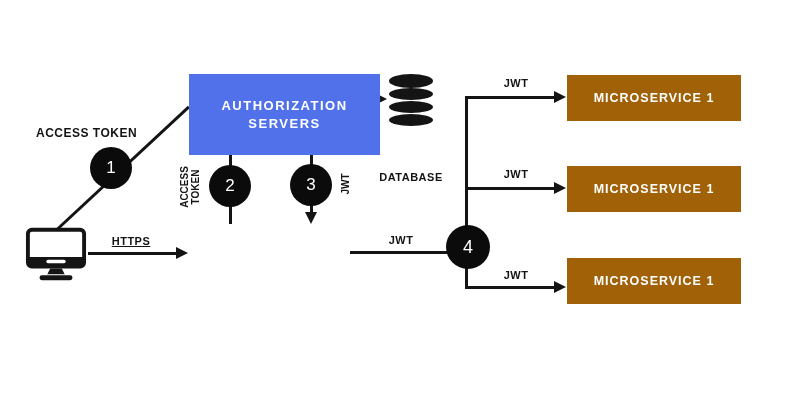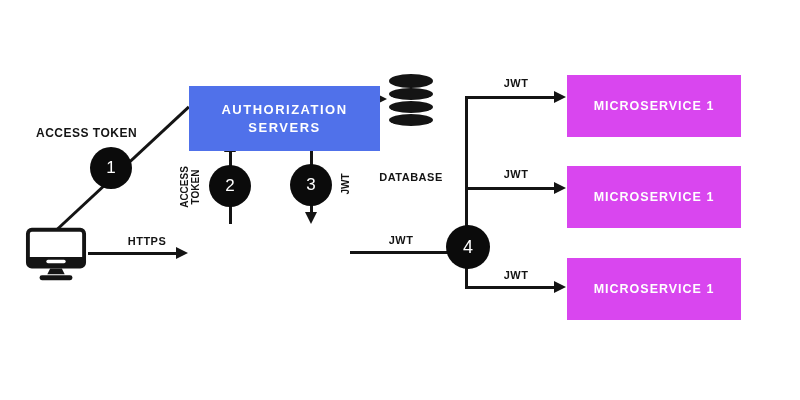--- a/index.html
+++ b/index.html
@@ -2,25 +2,25 @@
 <html><head>
 <meta charset="utf-8">
 <style>
   html,body { margin:0; padding:0; background:#fff; }
   #canvas {
     position:relative; width:800px; height:400px; background:#ffffff;
     font-family:"Liberation Sans", sans-serif; overflow:hidden;
   }
   .box { position:absolute; display:flex; align-items:center; justify-content:center;
          color:#ffffff; text-align:center; font-weight:bold; }
-  .auth-box   { left:189px; top:86px;  width:163px; height:65px; background:#5071EA;
-                font-size:13px; letter-spacing:1.5px; line-height:18px; padding:0 14px; }
+  .auth-box   { left:189px; top:74px;  width:163px; height:65px; background:#5071EA;
+                font-size:13px; letter-spacing:1.5px; line-height:18px; padding:8px 14px; }
   .api-box    { left:190px; top:224px; width:160px; height:63px; background:#3ABFF8;
                 border-radius:26px; font-size:13px; letter-spacing:1.5px; }
-  .ms-box     { left:567px; width:174px; height:62px; background:#d946ef;
+  .ms-box     { left:567px; width:174px; height:46px; background:#a16207;
                 font-size:12.5px; letter-spacing:1px; }
   .ms-1 { top:75px; } .ms-2 { top:166px; } .ms-3 { top:258px; }
 
   .line  { position:absolute; background:#141414; }
   .diag  { transform-origin:left center; }
 
   .ah-right { position:absolute; width:0; height:0;
               border-top:6px solid transparent; border-bottom:6px solid transparent;
               border-left:12px solid #141414; }
   .ah-up    { position:absolute; width:0; height:0;
@@ -116,21 +116,21 @@
   </div>
   <div class="circle c3">
     <span>3</span>
   </div>
   <div class="circle c4">
     <span>4</span>
   </div>
 
   <div class="lbl lbl-big" style="left:36px; top:126px; width:100px;">ACCESS TOKEN</div>
 
-  <div class="lbl" style="left:117px; top:235px; width:60px;">HTTPS</div>
+  <div class="lbl" style="left:101px; top:235px; width:60px;text-decoration:underline;">HTTPS</div>
 
   <div class="vlbl" style="left:190px; top:187px; width:62px;">ACCESS TOKEN</div>
 
   <div class="vlbl" style="left:345px; top:184px; width:30px;">JWT</div>
 
   <div class="lbl" style="left:381px; top:234px; width:40px;">JWT</div>
 
   <div class="lbl" style="left:496px; top:77px; width:40px;">JWT</div>
 
   <div class="lbl" style="left:496px; top:168px; width:40px;">JWT</div>

